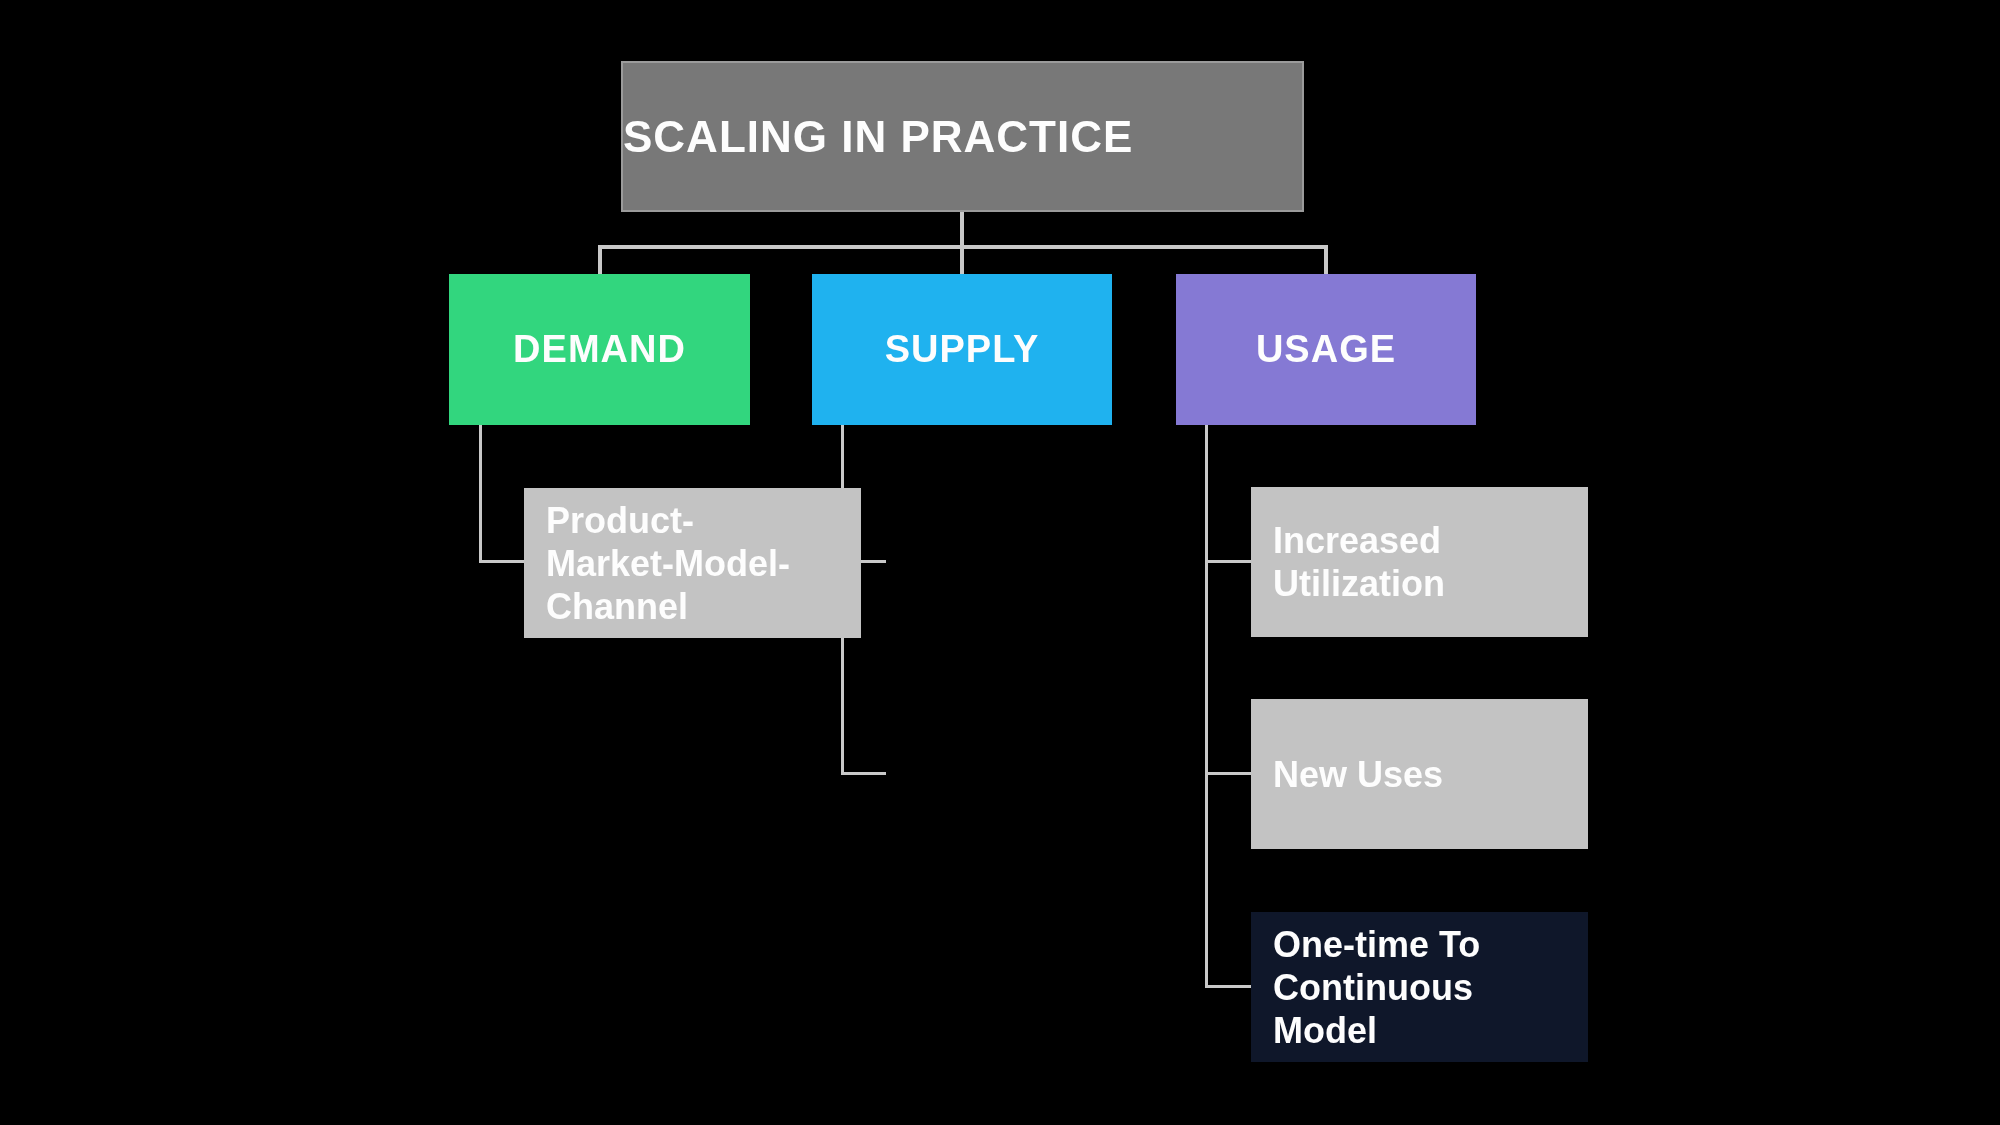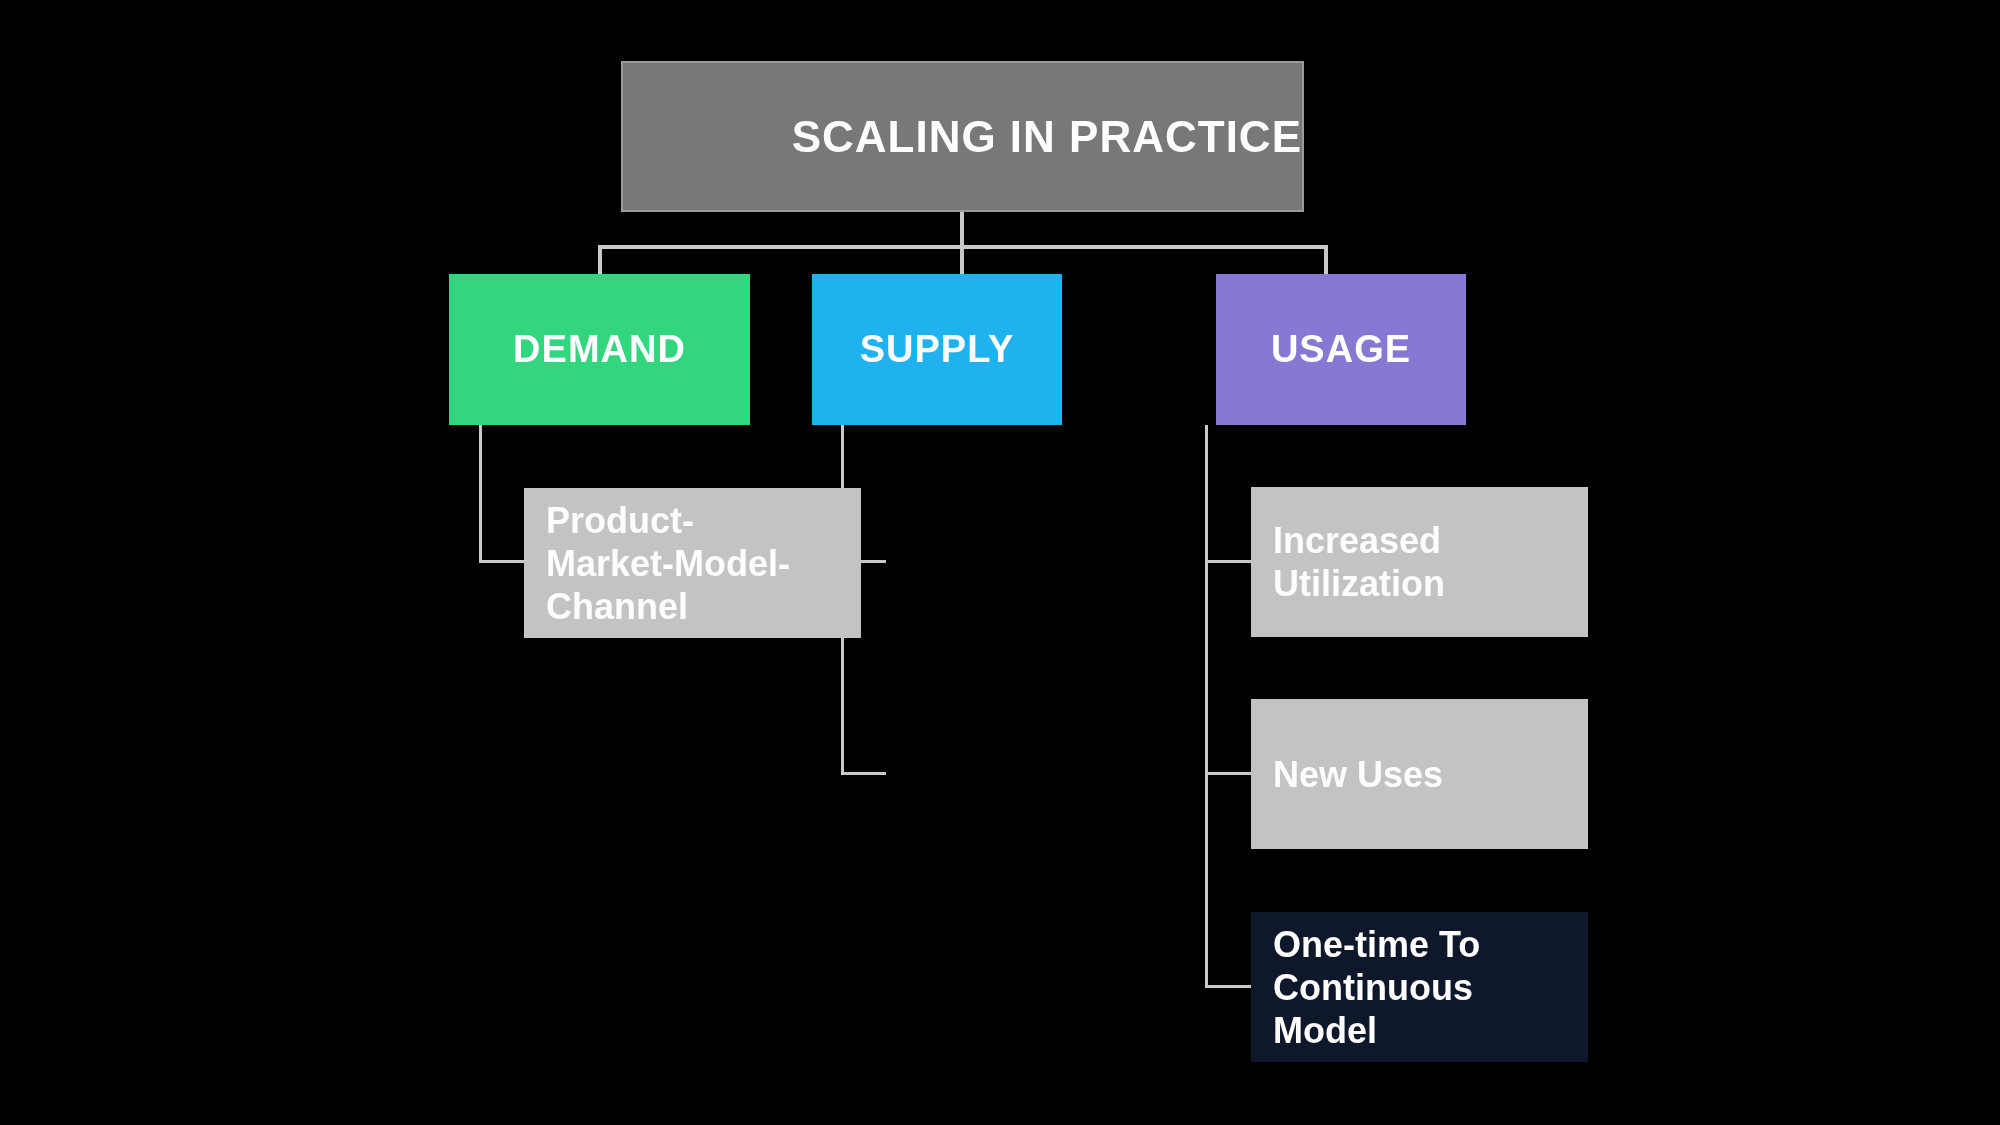--- a/index.html
+++ b/index.html
@@ -18,34 +18,34 @@
   .box {
     position: absolute;
     box-sizing: border-box;
     display: flex;
     align-items: center;
     color: #fdfdfd;
     font-weight: 700;
   }
   .title-box {
     left: 621px; top: 61px; width: 683px; height: 151px;
-    justify-content: flex-end;
+    justify-content: flex-start;
     font-size: 44px;
     letter-spacing: 1px;
     border: 2px solid #9b9b9b;
   }
   .branch-box {
     justify-content: center;
     font-size: 38px;
     letter-spacing: 1px;
-    top: 274px; width: 250px; height: 151px;
+    top: 274px; width: 300px; height: 151px;
   }
   .branch-demand { left: 449px; width: 301px; }
   .branch-supply { left: 812px; }
-  .branch-usage  { left: 1176px; margin-left: 40px; }
+  .branch-usage  { left: 1176px; }
   .child-box {
     width: 337px; height: 150px;
     padding: 0 8px 0 22px;
     font-size: 36px;
     line-height: 43px;
     white-space: pre-line;
     text-align: left;
   }
   .child-d1 { left: 524px;  top: 488px; }
   .child-s1 { left: 886px;  top: 487px; }

